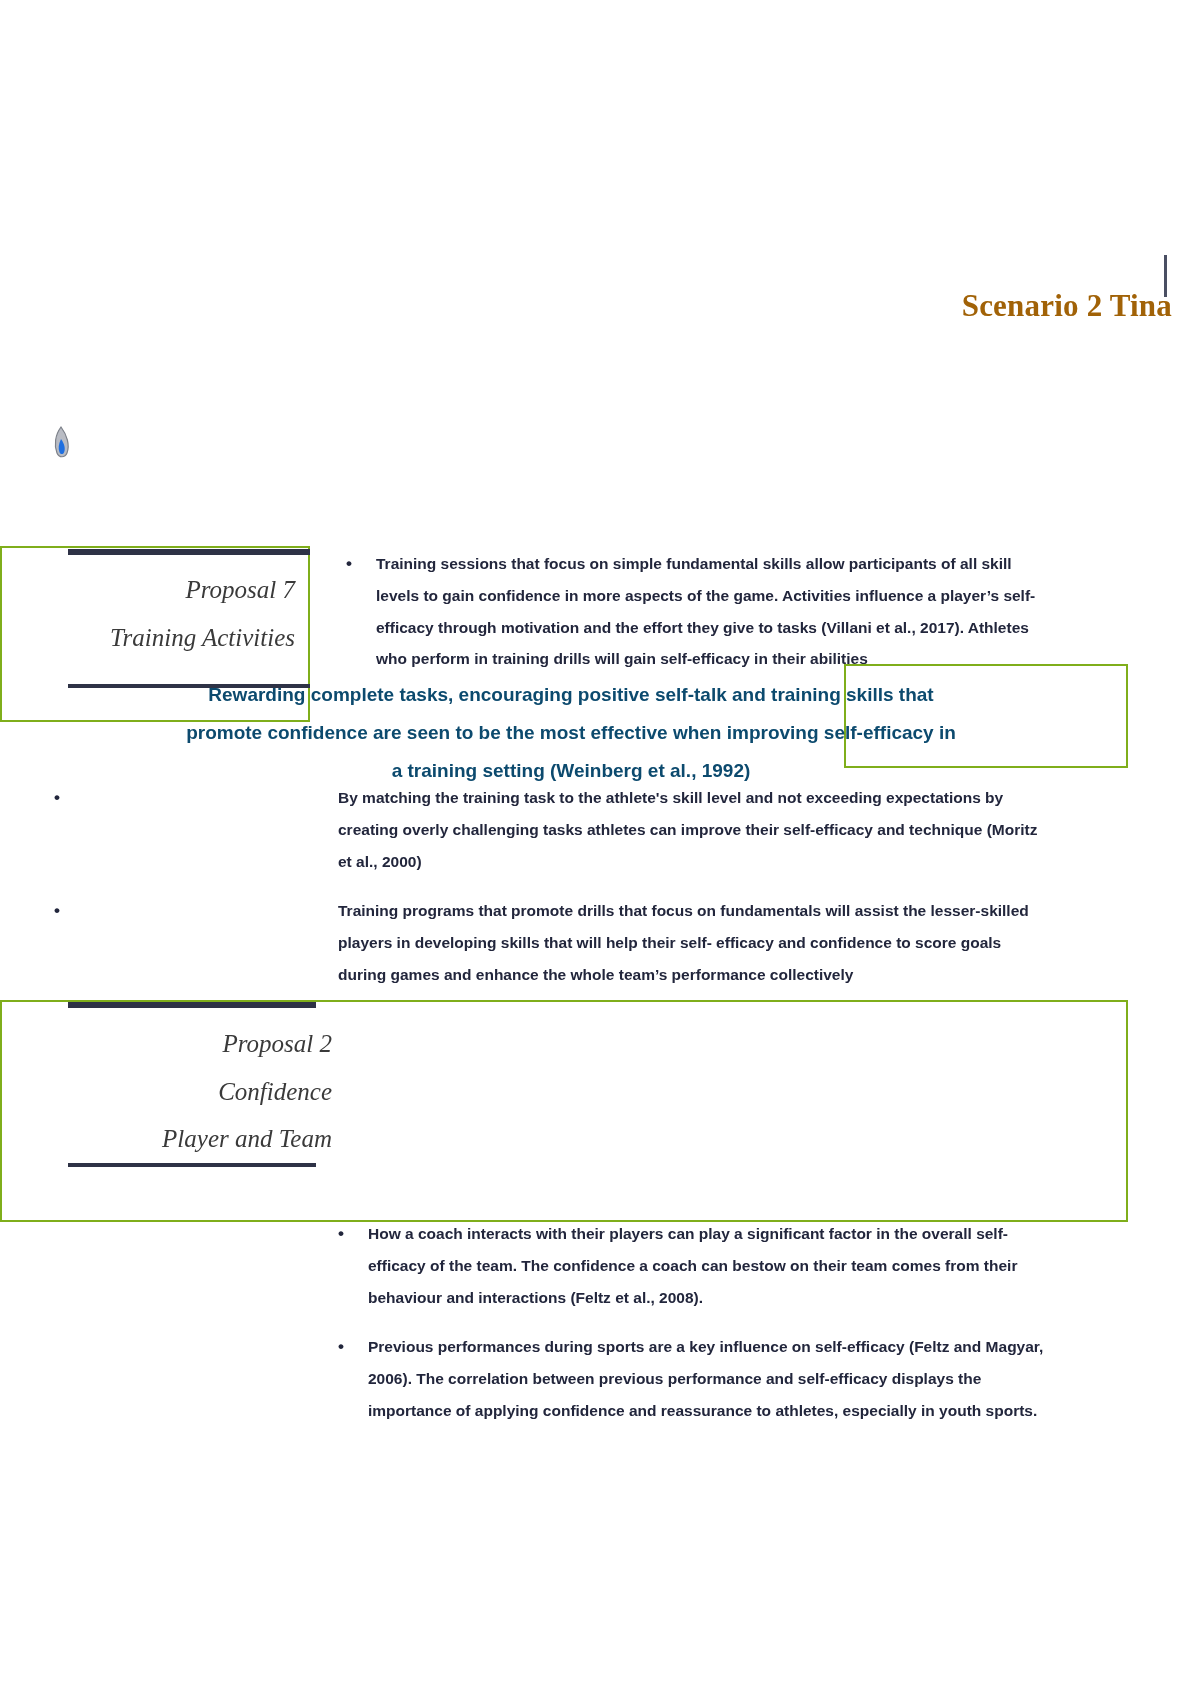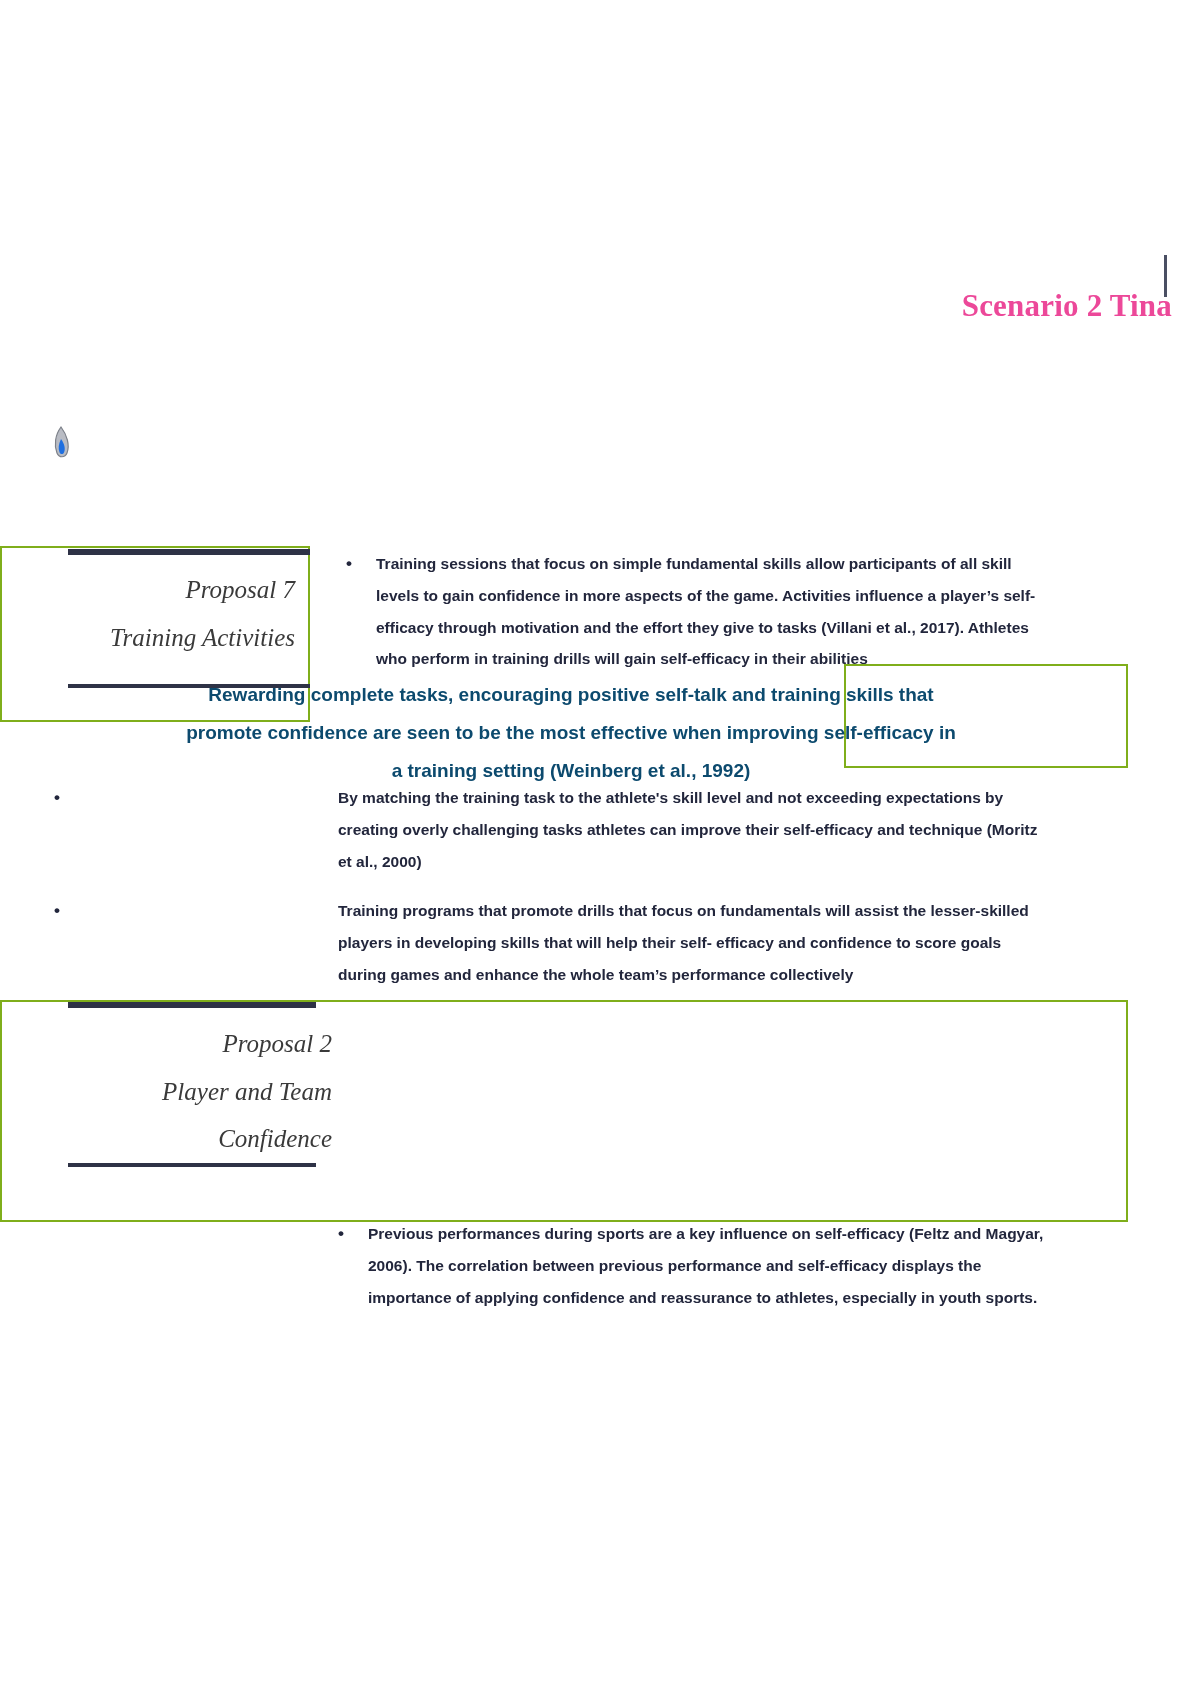--- a/index.html
+++ b/index.html
@@ -19,21 +19,21 @@
   }
 
   
   .doc-title {
     position: absolute;
     right: 28px;
     top: 288px;
     font-family: "Liberation Serif", serif;
     font-size: 31px;
     font-weight: 700;
-    color: #ec4899;
+    color: #a16207;
     letter-spacing: 0.2px;
     white-space: nowrap;
   }
   .text-caret {
     position: absolute;
     left: 1164px;
     top: 255px;
     width: 3px;
     height: 42px;
     background: #4a4f63;
@@ -176,21 +176,22 @@
   <div class="bullets" id="bullets-mid">
     <div class="bullet">By matching the training task to the athlete's skill level and not exceeding expectations by creating overly challenging tasks athletes can improve their self-efficacy and technique (Moritz et al., 2000)</div>
     <div class="bullet">Training programs that promote drills that focus on fundamentals will assist the lesser-skilled players in developing skills that will help their self- efficacy and confidence to score goals during games and enhance the whole team’s performance collectively</div>
   </div>
 
   <div class="proposal-box" id="proposal2-box"></div>
   <div class="proposal-rule" id="proposal2-rule-top"></div>
   <div class="proposal-rule" id="proposal2-rule-bottom"></div>
   <div class="proposal-label" id="proposal2-label">
     <div>Proposal 2</div>
+    <div>Confidence</div>
     <div>Player and Team</div>
-    <div>Confidence</div>
   </div>
 
   <div class="bullets" id="bullets-bottom">
+    <div class="bullet">How a coach interacts with their players can play a significant factor in the overall self-efficacy of the team. The confidence a coach can bestow on their team comes from their behaviour and interactions (Feltz et al., 2008).</div>
     <div class="bullet">Previous performances during sports are a key influence on self-efficacy (Feltz and Magyar, 2006). The correlation between previous performance and self-efficacy displays the importance of applying confidence and reassurance to athletes, especially in youth sports.</div>
   </div>
 
 </div>
 
 </body></html>

